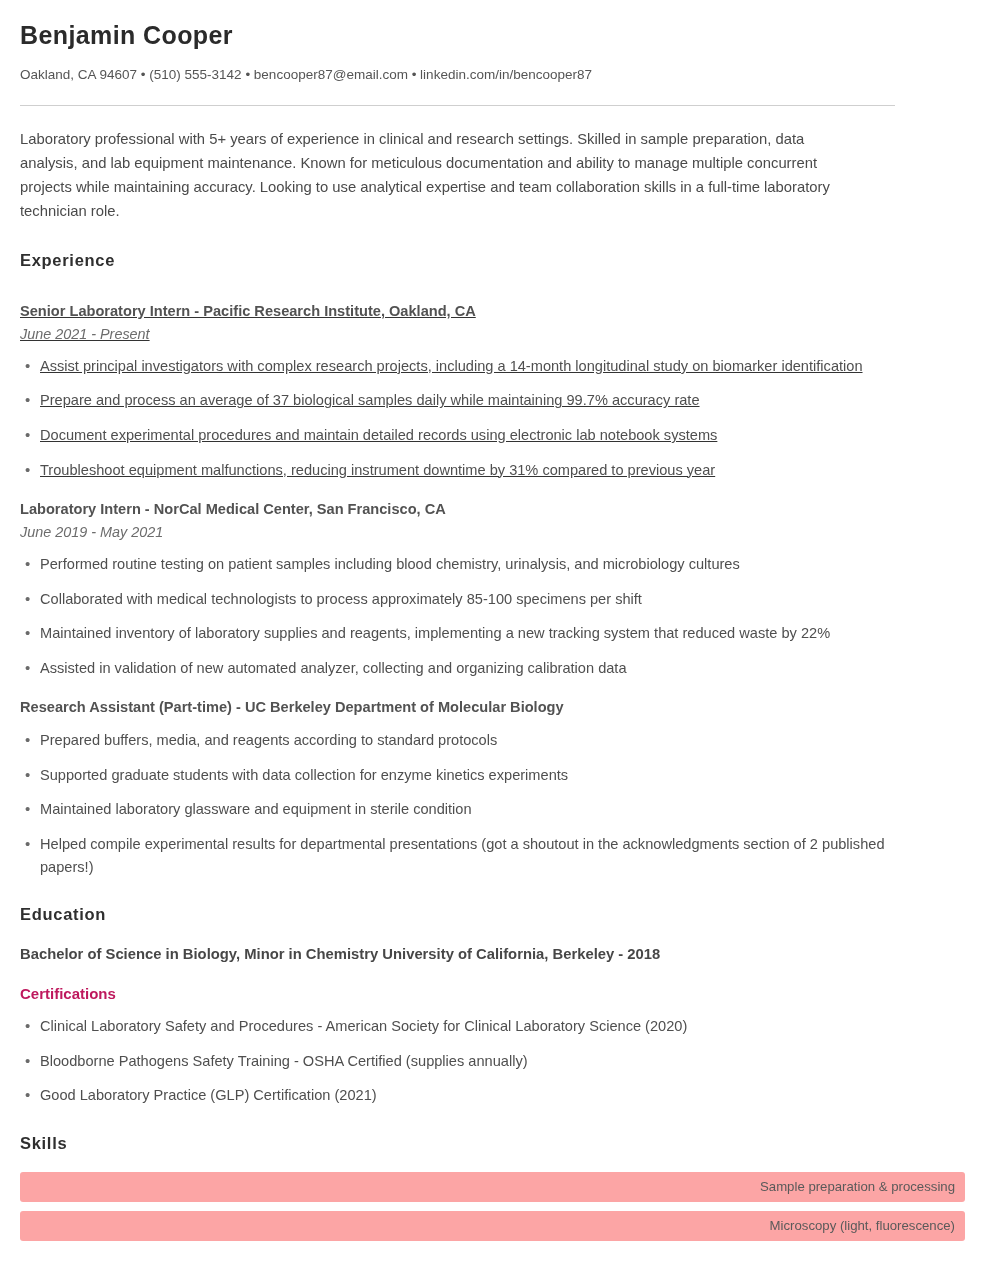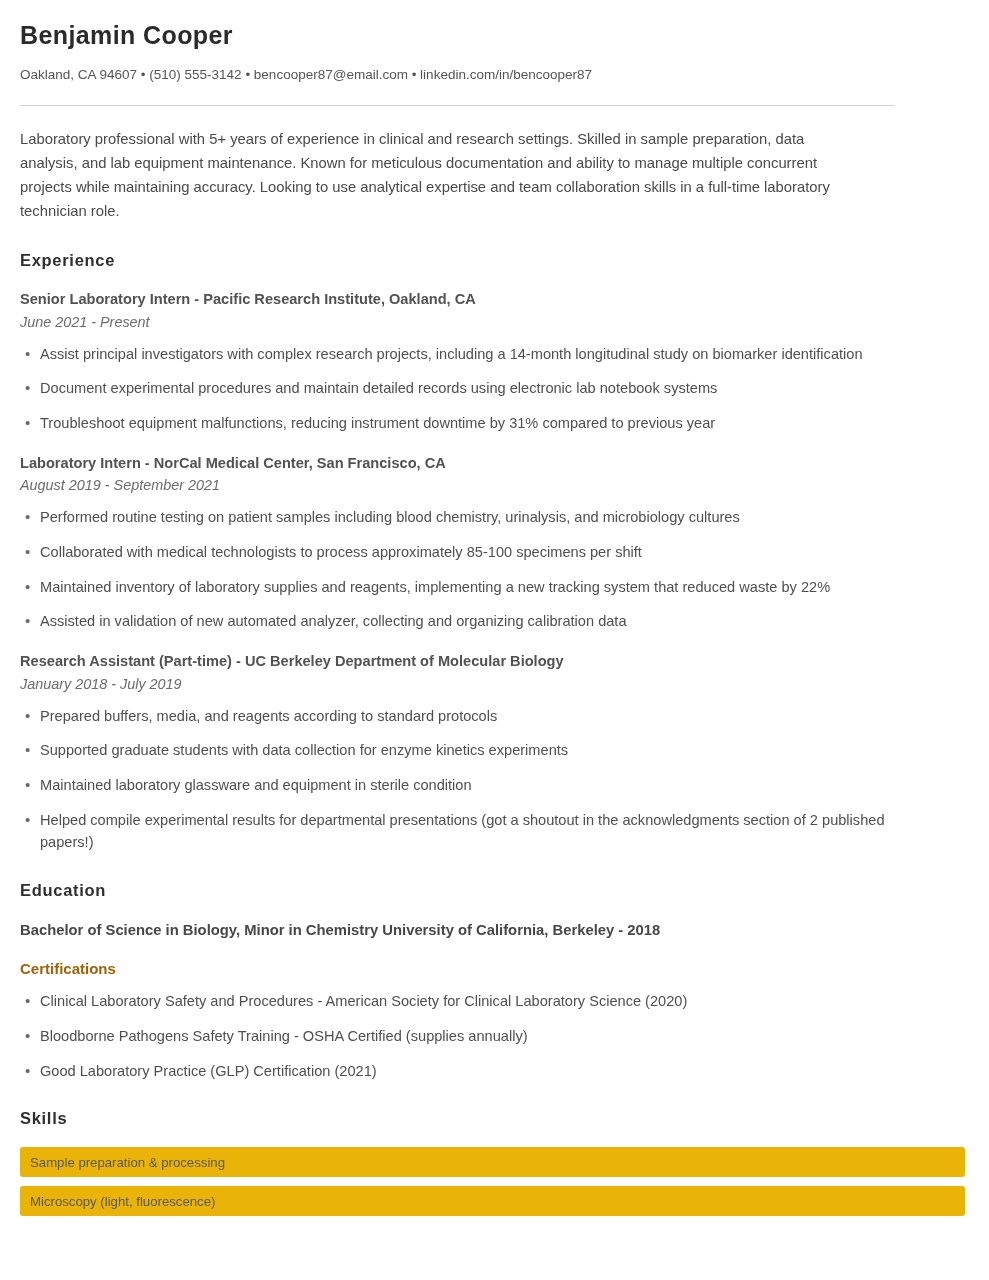--- a/index.html
+++ b/index.html
@@ -56,21 +56,21 @@
   .section-heading {
     font-size: 16.5px;
     font-weight: bold;
     color: #2f2f2f;
     letter-spacing: 0.7px;
     margin: 27px 0 0 0;
   }
 
   
   .job { margin-top: 19px; }
-  .job:first-of-type { margin-top: 20px; }
+  .job:first-of-type { margin-top: 32px; text-decoration: underline; }
   .job-title {
     font-size: 14.6px;
     font-weight: bold;
     color: #525252;
     line-height: 1.35;
     margin: 0;
   }
   .job-dates {
     font-size: 14.4px;
     font-style: italic;
@@ -106,39 +106,40 @@
   .edu-line {
     font-size: 14.8px;
     font-weight: bold;
     color: #474747;
     margin: 20px 0 0 0;
     line-height: 1.4;
   }
   .sub-heading {
     font-size: 15px;
     font-weight: bold;
-    color: #a16207;
+    color: #be185d;
     margin: 18px 0 0 0;
     line-height: 1.4;
   }
   .cert-list { margin-top: 12px; }
 
   
   .skills-list {
     margin-top: 19px;
   }
   .skill-row {
-    background: #eab308;
+    background: #fca5a5;
     border-radius: 3px;
     height: 30px;
     display: flex;
     align-items: center;
     padding: 0 10px;
     margin-bottom: 9px;
     width: 945px;
+    justify-content: flex-end;
   }
   .skill-row span {
     font-size: 13.2px;
     color: #5a5a5a;
     line-height: 1;
   }
 </style>
 </head>
 <body>
 
@@ -151,39 +152,39 @@
 
   <p class="summary">Laboratory professional with 5+ years of experience in clinical and research settings. Skilled in sample preparation, data analysis, and lab equipment maintenance. Known for meticulous documentation and ability to manage multiple concurrent projects while maintaining accuracy. Looking to use analytical expertise and team collaboration skills in a full-time laboratory technician role.</p>
 
   <h2 class="section-heading">Experience</h2>
 
   <div class="job">
     <div class="job-title">Senior Laboratory Intern - Pacific Research Institute, Oakland, CA</div>
     <div class="job-dates">June 2021 - Present</div>
     <ul class="bullets bullets-wide">
       <li>Assist principal investigators with complex research projects, including a 14-month longitudinal study on biomarker identification</li>
+      <li>Prepare and process an average of 37 biological samples daily while maintaining 99.7% accuracy rate</li>
       <li>Document experimental procedures and maintain detailed records using electronic lab notebook systems</li>
       <li>Troubleshoot equipment malfunctions, reducing instrument downtime by 31% compared to previous year</li>
     </ul>
   </div>
 
   <div class="job">
     <div class="job-title">Laboratory Intern - NorCal Medical Center, San Francisco, CA</div>
-    <div class="job-dates">August 2019 - September 2021</div>
+    <div class="job-dates">June 2019 - May 2021</div>
     <ul class="bullets bullets-wide">
       <li>Performed routine testing on patient samples including blood chemistry, urinalysis, and microbiology cultures</li>
       <li>Collaborated with medical technologists to process approximately 85-100 specimens per shift</li>
       <li>Maintained inventory of laboratory supplies and reagents, implementing a new tracking system that reduced waste by 22%</li>
       <li>Assisted in validation of new automated analyzer, collecting and organizing calibration data</li>
     </ul>
   </div>
 
   <div class="job">
     <div class="job-title">Research Assistant (Part-time) - UC Berkeley Department of Molecular Biology</div>
-    <div class="job-dates">January 2018 - July 2019</div>
     <ul class="bullets">
       <li>Prepared buffers, media, and reagents according to standard protocols</li>
       <li>Supported graduate students with data collection for enzyme kinetics experiments</li>
       <li>Maintained laboratory glassware and equipment in sterile condition</li>
       <li>Helped compile experimental results for departmental presentations (got a shoutout in the acknowledgments section of 2 published papers!)</li>
     </ul>
   </div>
 
   <h2 class="section-heading">Education</h2>
   <div class="edu-line">Bachelor of Science in Biology, Minor in Chemistry University of California, Berkeley - 2018</div>

